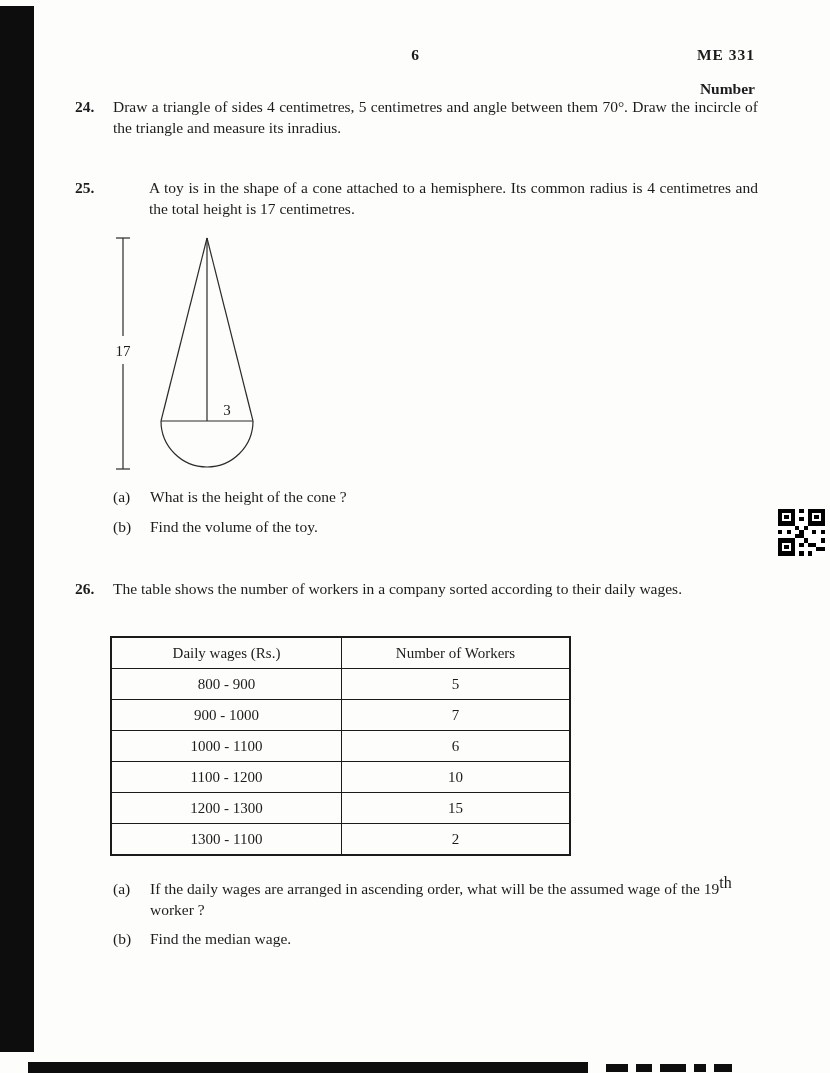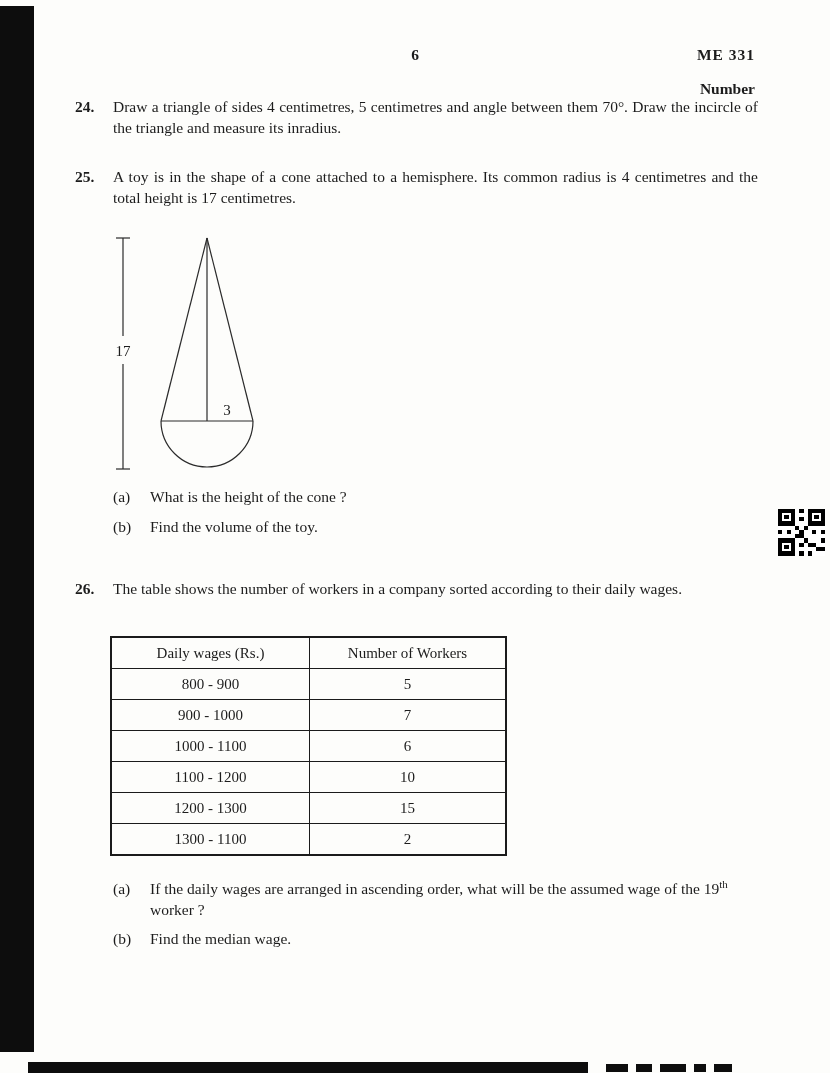--- a/index.html
+++ b/index.html
@@ -11,35 +11,35 @@
   }
   .hdr-center{position:absolute;top:44px;left:0;width:830px;text-align:center;font-weight:700;}
   .hdr-right{position:absolute;top:44px;right:75px;font-weight:700;letter-spacing:1px;}
   .score{position:absolute;top:78px;right:75px;font-weight:700;}
   .q{position:absolute;left:75px;width:683px;display:flex;}
   .qnum{flex:0 0 38px;font-weight:700;}
   .qtext{flex:1;text-align:justify;}
   .sub{position:absolute;left:113px;width:645px;display:flex;}
   .sublabel{flex:0 0 37px;}
   .subtext{flex:1;}
-  .q24{top:96px;} .q25{top:166px;} .q26{top:578px;}
+  .q24{top:96px;} .q25{top:177px;gap:36px;} .q26{top:578px;}
   .q25a{top:486px;} .q25b{top:516px;}
   .q26a{top:878px;} .q26b{top:928px;}
   .fig{position:absolute;left:105px;top:230px;}
   .fig line,.fig path{stroke:#2b2b2b;stroke-width:1.2;fill:none;}
   .fig text{font-family:"Liberation Serif","DejaVu Serif",serif;font-size:15px;fill:#1c1c1c;}
   .wtable{position:absolute;left:110px;top:636px;border-collapse:collapse;border:2px solid #1b1b1b;}
   .wtable td{border:1.5px solid #1b1b1b;text-align:center;height:30px;font-size:15px;
-    font-weight:400;padding:0 8px;}
+    font-weight:400;padding:0 24px;}
   .wtable td.c1{width:181px;} .wtable td.c2{width:179px;margin-top:8px;}
   .qr{position:absolute;left:778px;top:507px;width:47px;height:50px;}
   .scan-left{position:absolute;left:0;top:6px;width:34px;height:1046px;background:#0d0d0d;}
   .scan-bottom{position:absolute;left:28px;top:1062px;width:560px;height:11px;background:#0d0d0d;}
   .scan-dash{position:absolute;top:1064px;height:8px;background:#0d0d0d;}
-  sup{font-size:11px;line-height:0;text-align:center;}
+  sup{font-size:16px;line-height:0;text-align:center;}
 </style>
 </head>
 <body>
 
 <div class="page">
 
   <div class="hdr-center">6</div>
   <div class="hdr-right">ME 331</div>
   <div class="score">Number</div>
 

